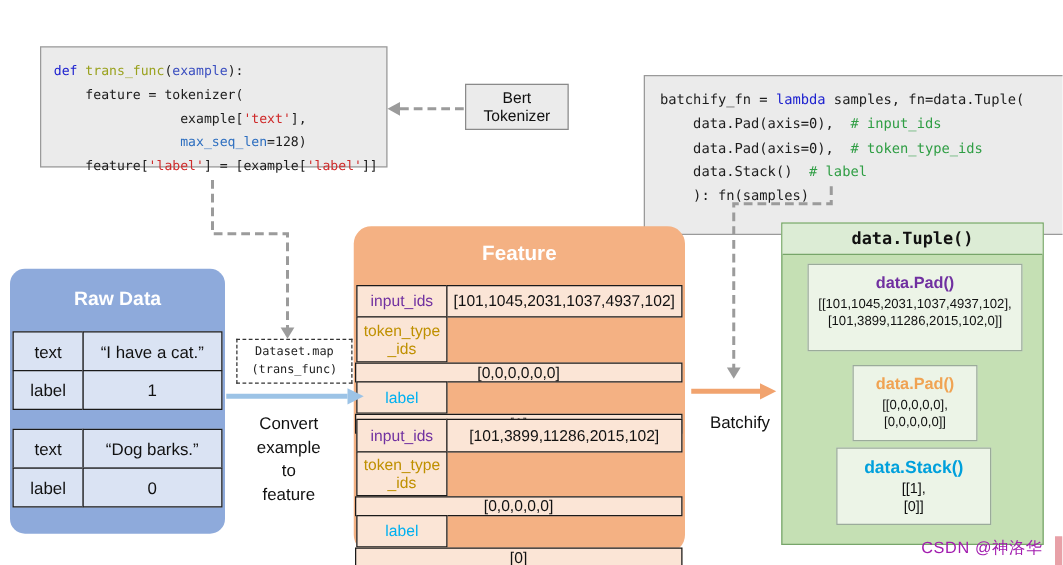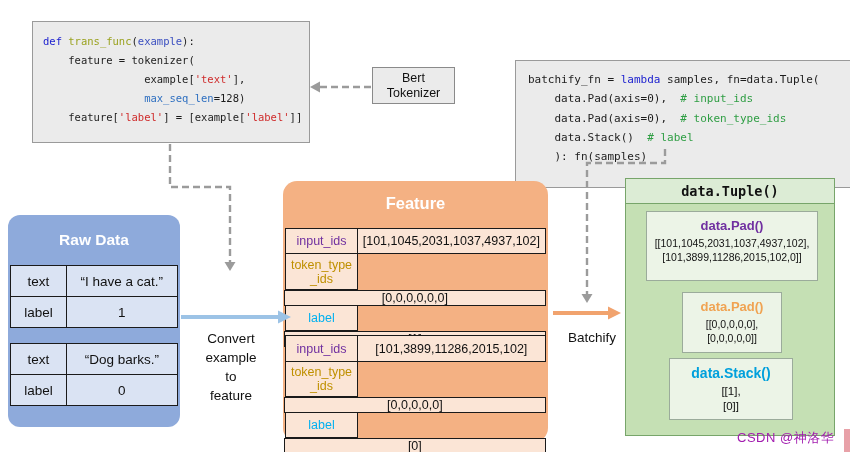--- a/index.html
+++ b/index.html
@@ -3,21 +3,21 @@
 <meta charset="utf-8">
 <style>
   * { margin:0; padding:0; box-sizing:border-box; }
   body { background:#ffffff; font-family:"Liberation Sans", sans-serif; }
   .stage { position:relative; width:850px; height:452px; background:#ffffff; overflow:hidden; }
 
   
   .codebox { position:absolute; background:#ebebeb; border:1px solid #9a9a9a; color:#1c1c1c;
              font-family:"DejaVu Sans Mono", monospace; }
   .cl { white-space:pre; }
-  #transcode { left:32px; top:21px; width:278px; height:122px; font-size:10.5px; padding:10px 0 0 10px; }
+  #transcode { left:32px; top:37px; width:278px; height:97px; font-size:10.5px; padding:10px 0 0 10px; }
   #transcode .cl { line-height:19px; }
   #batchcode { left:515px; top:20px; width:368px; height:128px; font-size:11px; padding:9px 0 0 12px;margin-top:40px; }
   #batchcode .cl { line-height:19.3px; }
   .kw  { color:#1e22cf; }
   .fn  { color:#9aa21f; }
   .arg { color:#3b4fc0; }
   .str { color:#cf2b2b; }
   .var { color:#2e6fc0; }
   .ret { color:#c23ac2; }
   .cm  { color:#2f9e44; }
@@ -107,20 +107,24 @@
     <div class="cl"><span>    data.Pad(axis=0),  </span><span class="cm"># token_type_ids</span></div>
     <div class="cl"><span>    data.Stack()  </span><span class="cm"># label</span></div>
     <div class="cl">    ): fn(samples)</div>
   </div>
 
   <div id="bertbox">
     <div>Bert</div>
     <div>Tokenizer</div>
   </div>
 
+  <div id="dsmap">
+    <div>Dataset.map</div>
+    <div>(trans_func)</div>
+  </div>
 
   <div id="convertlbl">
     <div>Convert</div>
     <div>example</div>
     <div>to</div>
     <div>feature</div>
   </div>
 
   <div id="batchifylbl">Batchify</div>
 

